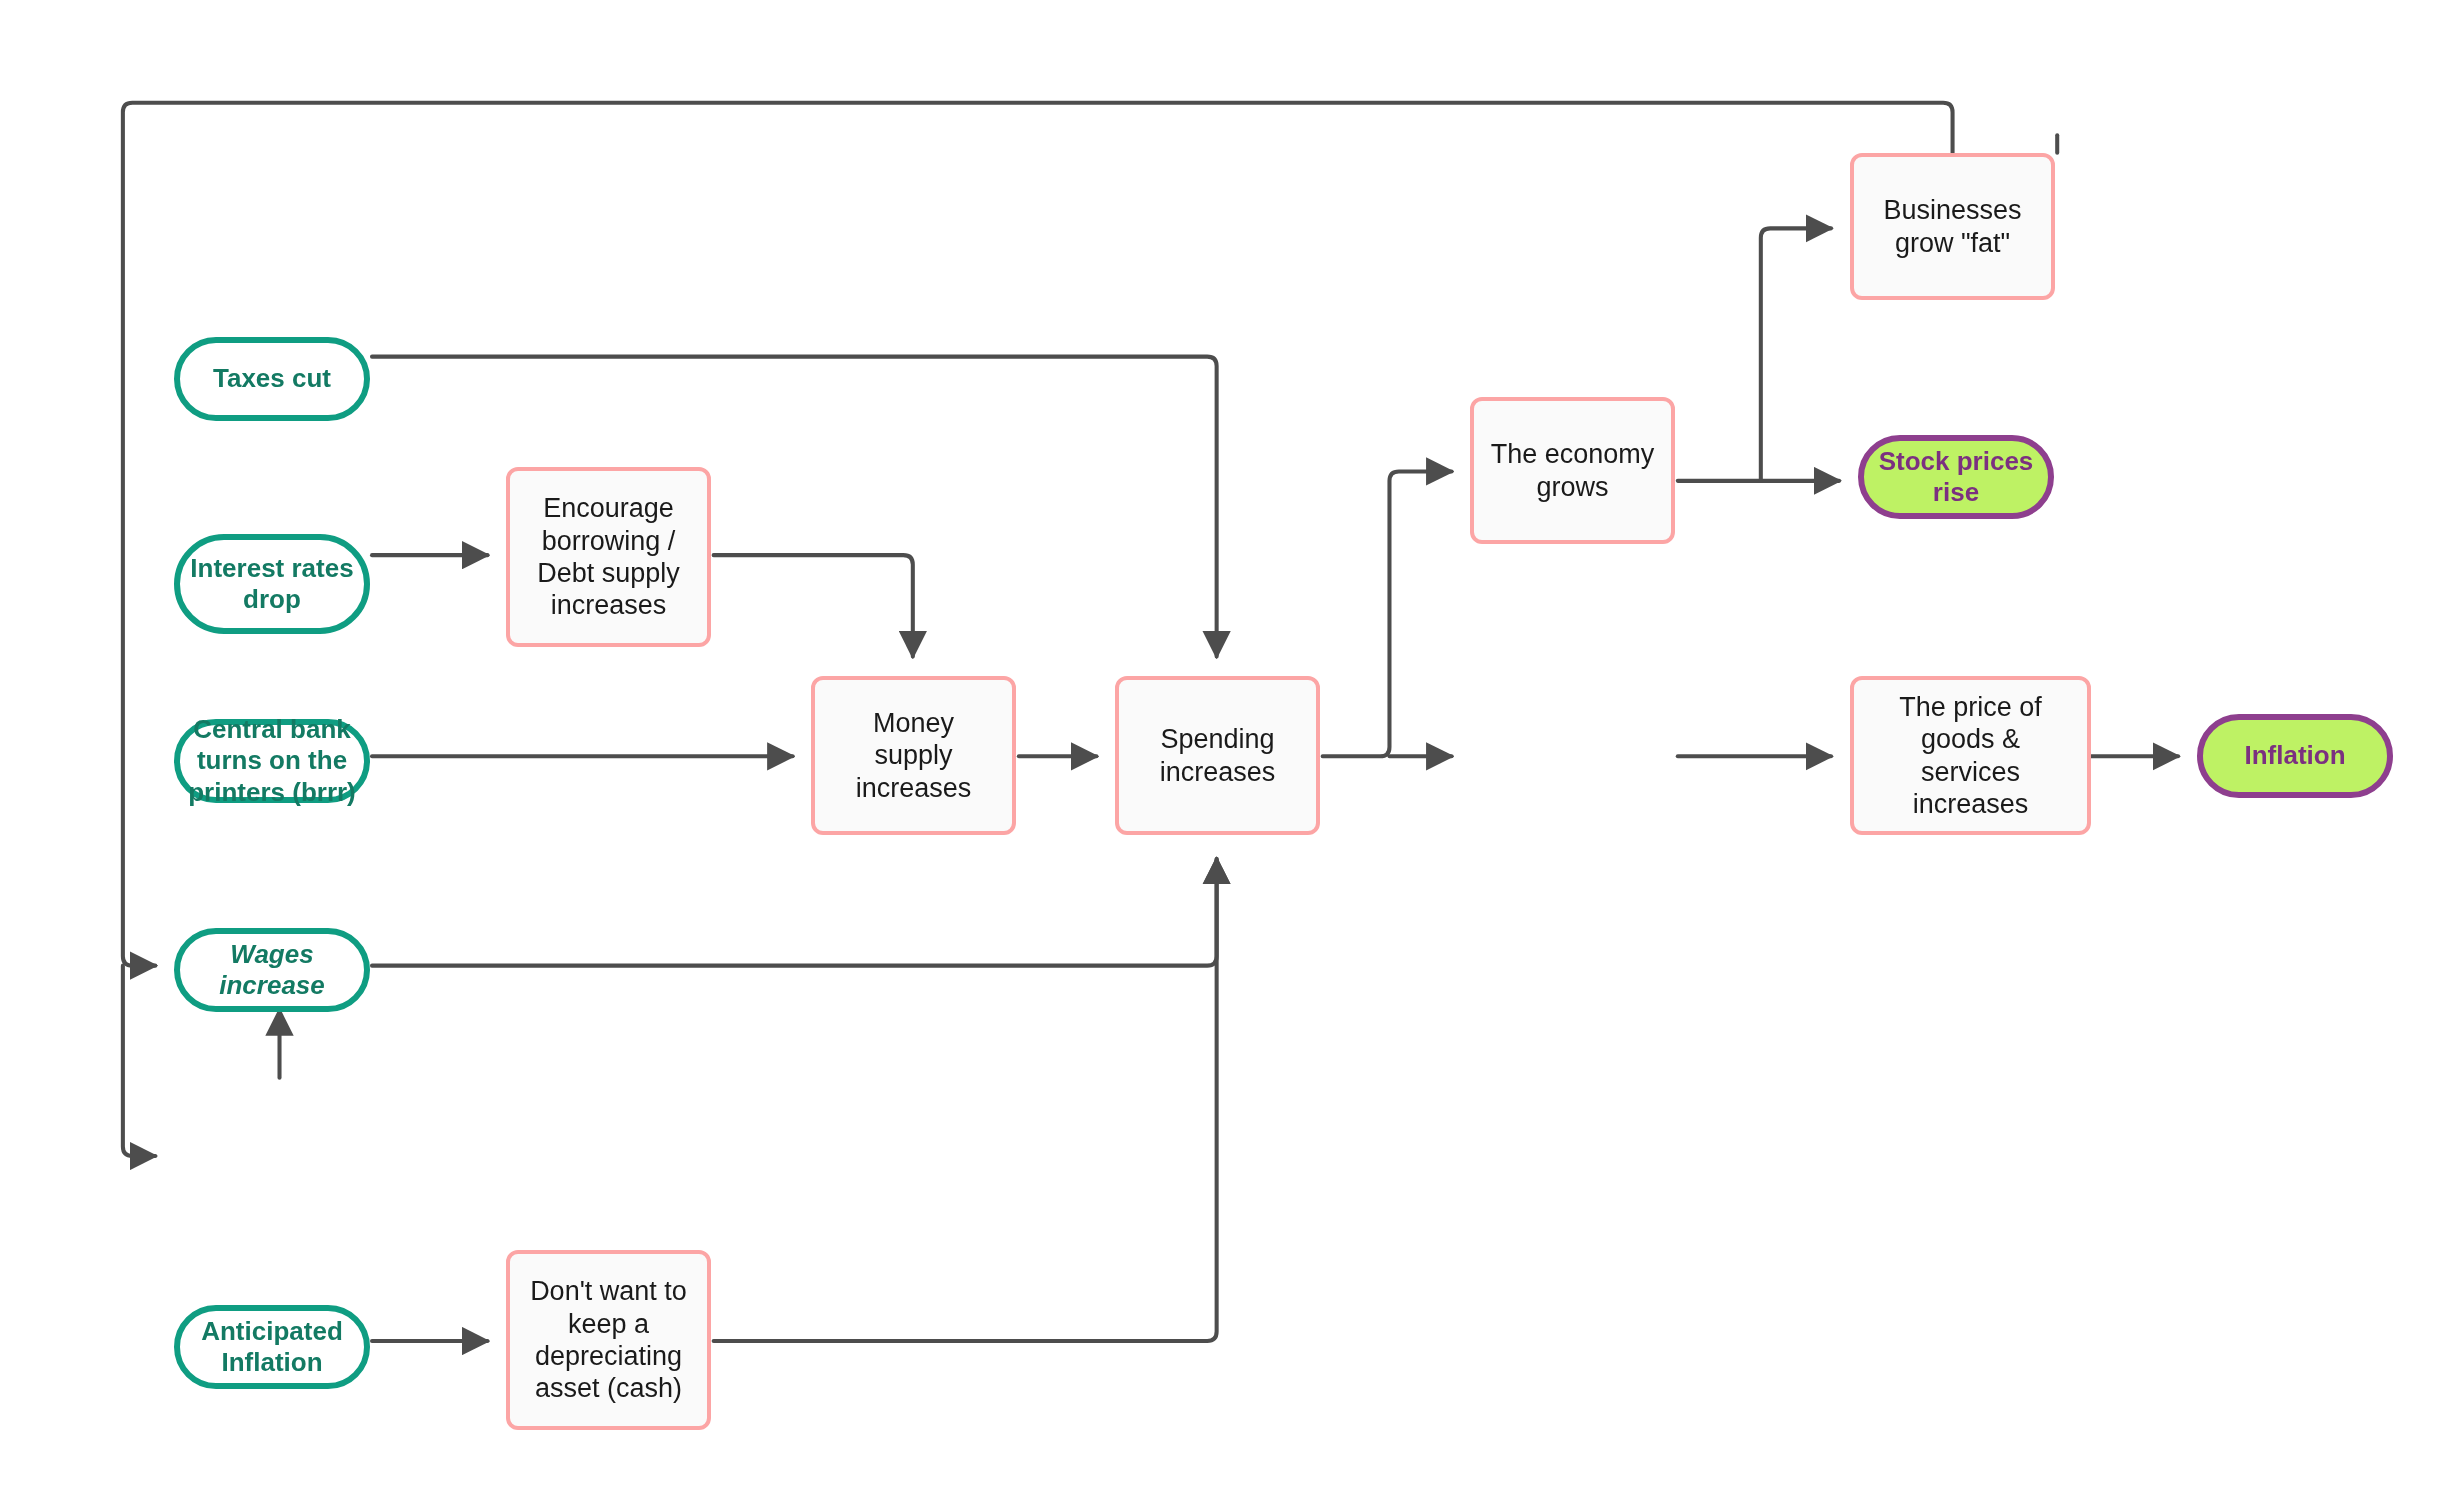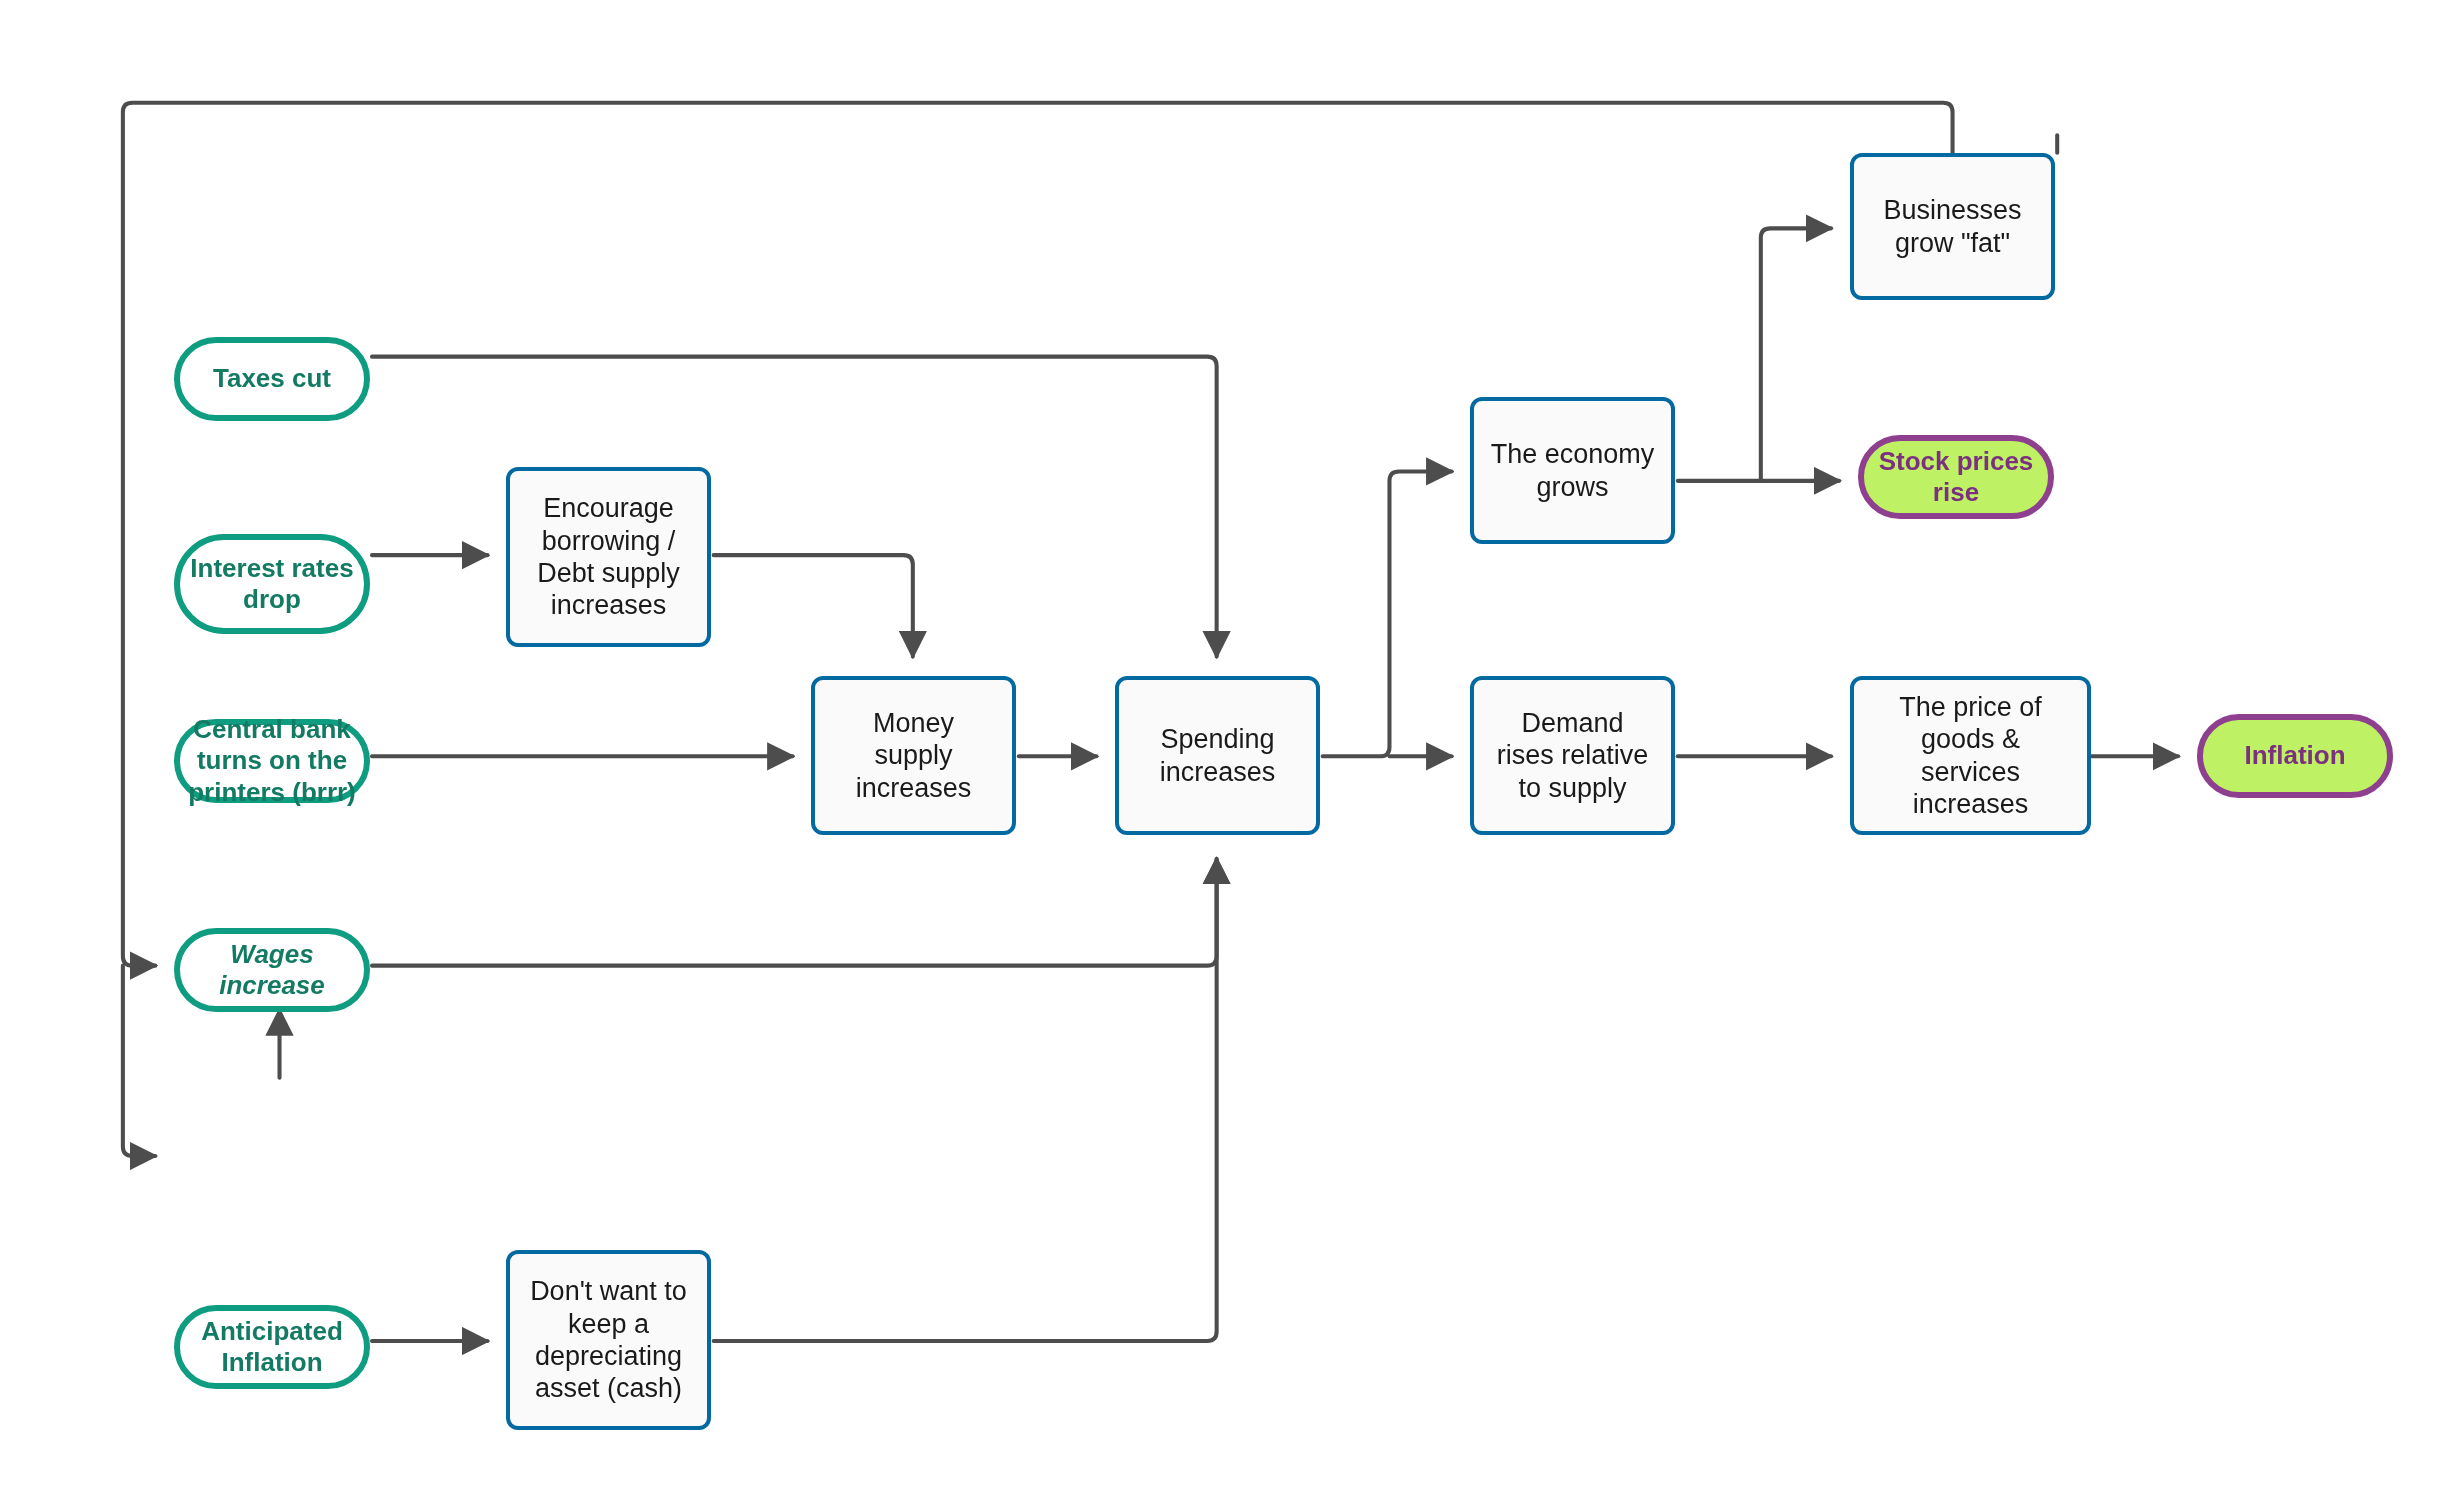--- a/index.html
+++ b/index.html
@@ -2,21 +2,21 @@
 <html style="font-size:10.8px"><head>
 <meta charset="utf-8">
 <style>
   html,body{margin:0;padding:0;background:#ffffff;}
   body{width:2438px;height:1512px;font-family:"Liberation Sans",sans-serif;overflow:hidden;}
   #canvas{position:relative;width:2438px;height:1512px;background:#ffffff;}
   svg#wires{position:absolute;left:0;top:0;width:2438px;height:1512px;}
   .node{position:absolute;box-sizing:border-box;display:flex;align-items:center;justify-content:center;text-align:center;}
   .node .lbl{display:block;width:100%;line-height:1.20;}
   
-  .proc{background:#fafafa;border:4px solid #0369a1;border-radius:12px;color:#1a1a1a;font-size:27px;font-weight:400;}
+  .proc{background:#fafafa;border:4px solid #fca5a5;border-radius:12px;color:#1a1a1a;font-size:27px;font-weight:400;}
   
   .cause{background:#ffffff;border:6px solid #0f9d82;border-radius:674px;color:#137a63;font-size:26px;font-weight:bold;margin-top:22px;}
   
   .outcome{background:#bef264;border:6px solid #8e3f8e;border-radius:674px;color:#7b3080;font-size:26px;font-weight:bold;}
   .cause .lbl, .outcome .lbl{overflow:visible;white-space:nowrap;}
   .cause.wrap .lbl, .outcome.wrap .lbl{white-space:normal;}
 </style>
 </head>
 <body>
 
@@ -99,23 +99,20 @@
   </div>
 
   <div class="node proc" style="left:1115px;top:676px;width:205px;height:159px;">
     <span class="lbl">Spending<br>increases</span>
   </div>
 
   <div class="node proc" style="left:1470px;top:397px;width:205px;height:147px;">
     <span class="lbl">The economy<br>grows</span>
   </div>
 
-  <div class="node proc" style="left:1470px;top:676px;width:205px;height:159px;">
-    <span class="lbl">Demand<br>rises relative<br>to supply</span>
-  </div>
 
   <div class="node proc" style="left:1850px;top:153px;width:205px;height:147px;">
     <span class="lbl">Businesses<br>grow "fat"</span>
   </div>
 
   <div class="node proc" style="left:1850px;top:676px;width:241px;height:159px;">
     <span class="lbl">The price of<br>goods &amp;<br>services<br>increases</span>
   </div>
 
   <div class="node proc" style="left:506px;top:1250px;width:205px;height:180px;">

